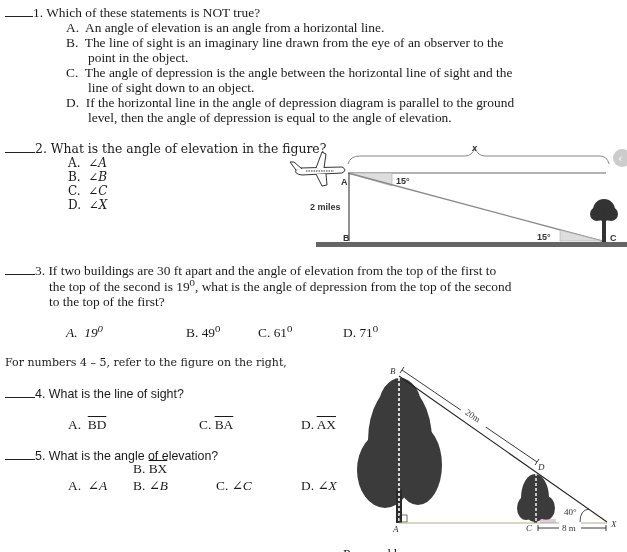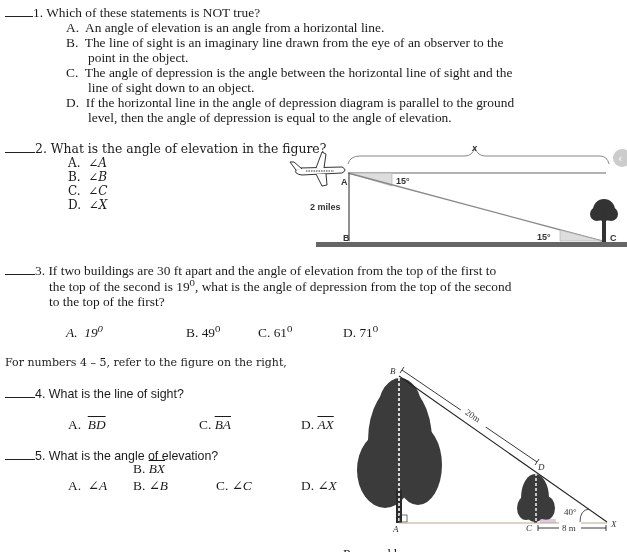--- a/index.html
+++ b/index.html
@@ -1,21 +1,21 @@
 <!DOCTYPE html>
 <html><head>
 <meta charset="utf-8">
 <style>
   html, body { margin:0; padding:0; background:#fff; }
   body { width:627px; height:552px; position:relative; overflow:hidden;
          font-family:"Liberation Serif", "DejaVu Serif", serif; color:#1a1a1a; }
   .t { position:absolute; white-space:nowrap; font-size:13.4px; line-height:15px; }
   .blank { display:inline-block; border-bottom:1px solid #222; height:11px; vertical-align:baseline; }
   .ang { font-style:italic; }
-  .over { text-decoration:overline; font-style:italic; }
+  .over { text-decoration:overline; }
   svg { position:absolute; }
   .lbl { font-family:"Liberation Sans", "DejaVu Sans", sans-serif; font-weight:bold; font-size:9px; fill:#333; }
   .lbl2 { font-family:"Liberation Serif", serif; font-size:9px; fill:#333; }
 </style>
 </head>
 <body>
 
 <div class="t" style="left:5px;top:5px;">
   <span class="blank" style="width:28px;"></span><span>1.</span> <span>Which of these statements is NOT true?</span>
 </div>

